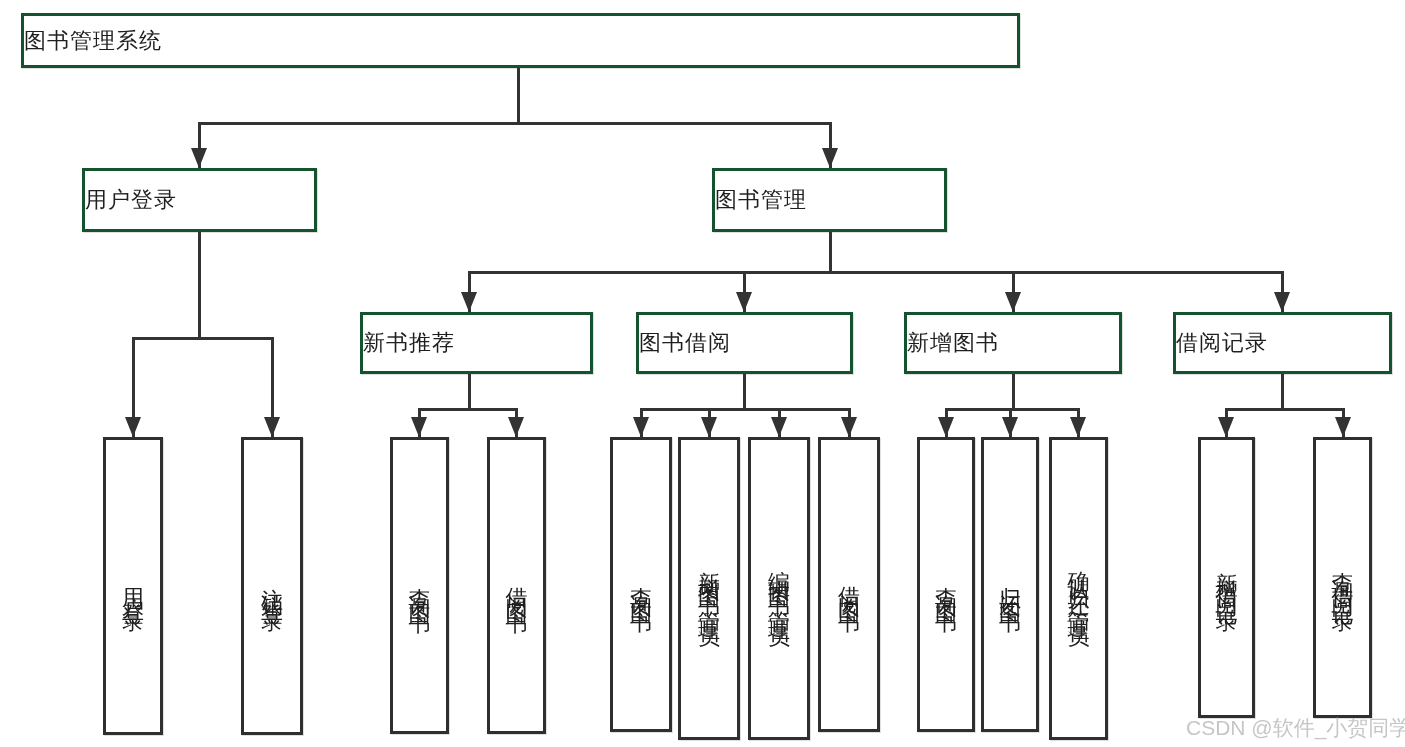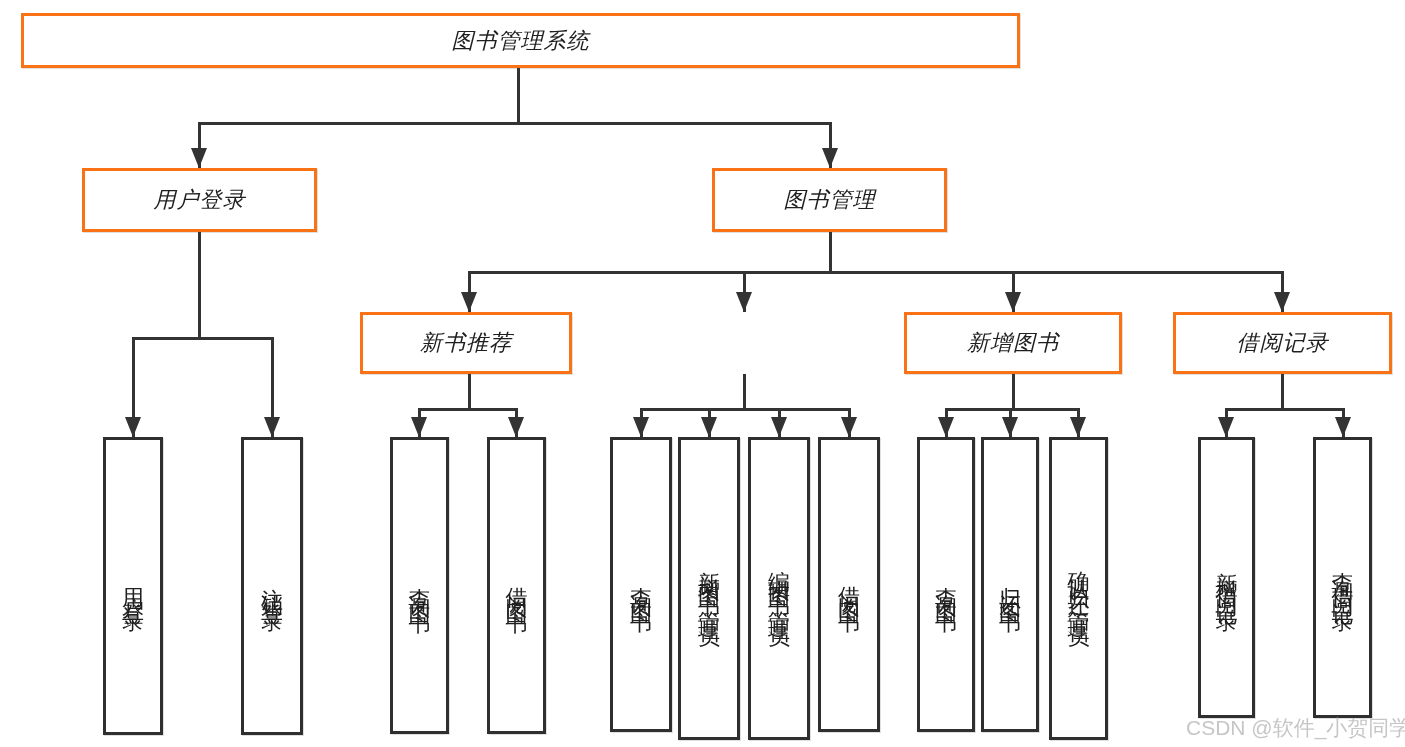--- a/index.html
+++ b/index.html
@@ -5,26 +5,25 @@
   html,body{margin:0;padding:0;background:#ffffff;}
   #canvas{
     position:relative;
     width:1405px;height:747px;
     background:#ffffff;
     font-family:"Liberation Sans", sans-serif;
     overflow:hidden;
   }
   .hbox{
     position:absolute;
-    border:3px solid #f97316;
+    border:3px solid #14532d;
     background:#ffffff;
-    display:flex;align-items:center;justify-content:center;
+    display:flex;align-items:center;
     box-sizing:border-box;
     box-shadow:1px 1px 0 rgba(0,0,0,0.12);
-    font-style:italic;
   }
   .hbox span{
     font-size:22px;color:#1f1f1f;letter-spacing:1px;white-space:nowrap;
   }
   .vbox{
     position:absolute;
     border:3px solid #2f2f2f;
     background:#ffffff;
     display:flex;align-items:center;justify-content:center;
     box-sizing:border-box;
@@ -63,22 +62,25 @@
     <span>图书管理系统</span>
   </div>
 
   <div class="hbox" style="left:82px;top:168px;width:235px;height:64px">
     <span>用户登录</span>
   </div>
   <div class="hbox" style="left:712px;top:168px;width:235px;height:64px">
     <span>图书管理</span>
   </div>
 
-  <div class="hbox" style="left:360px;top:312px;width:212px;height:62px">
+  <div class="hbox" style="left:360px;top:312px;width:233px;height:62px">
     <span>新书推荐</span>
+  </div>
+  <div class="hbox" style="left:636px;top:312px;width:217px;height:62px">
+    <span>图书借阅</span>
   </div>
   <div class="hbox" style="left:904px;top:312px;width:218px;height:62px">
     <span>新增图书</span>
   </div>
   <div class="hbox" style="left:1173px;top:312px;width:219px;height:62px">
     <span>借阅记录</span>
   </div>
 
   <div class="vbox" style="left:103px;top:437px;width:60px;height:298px">
     <span class="vtext">用户登录</span>

